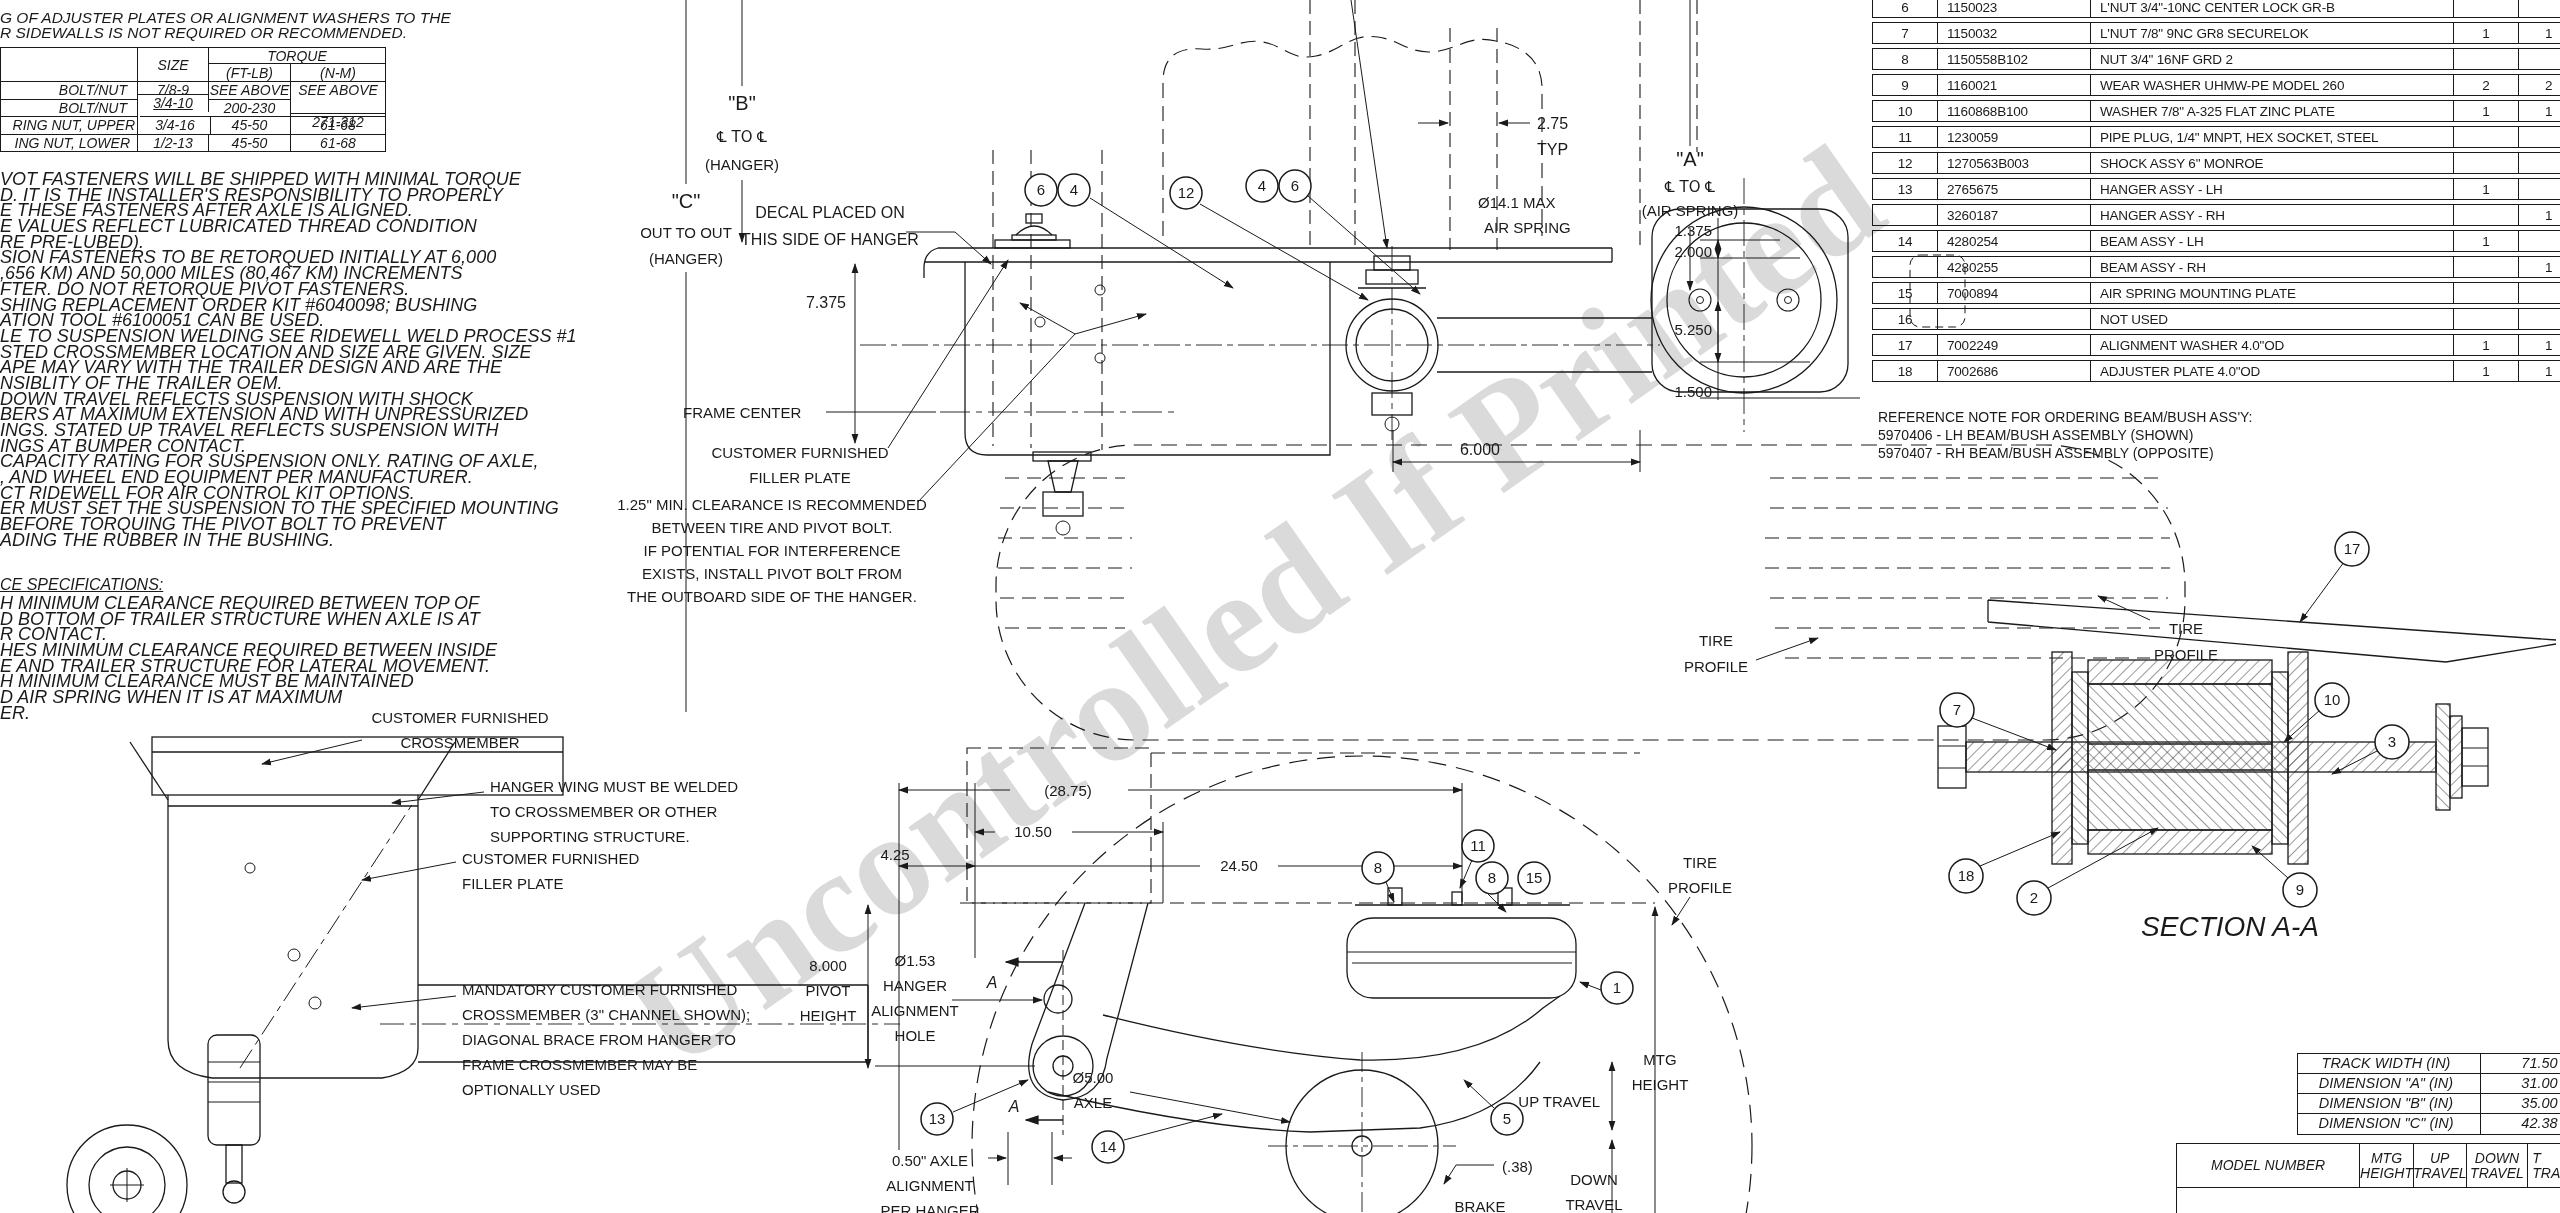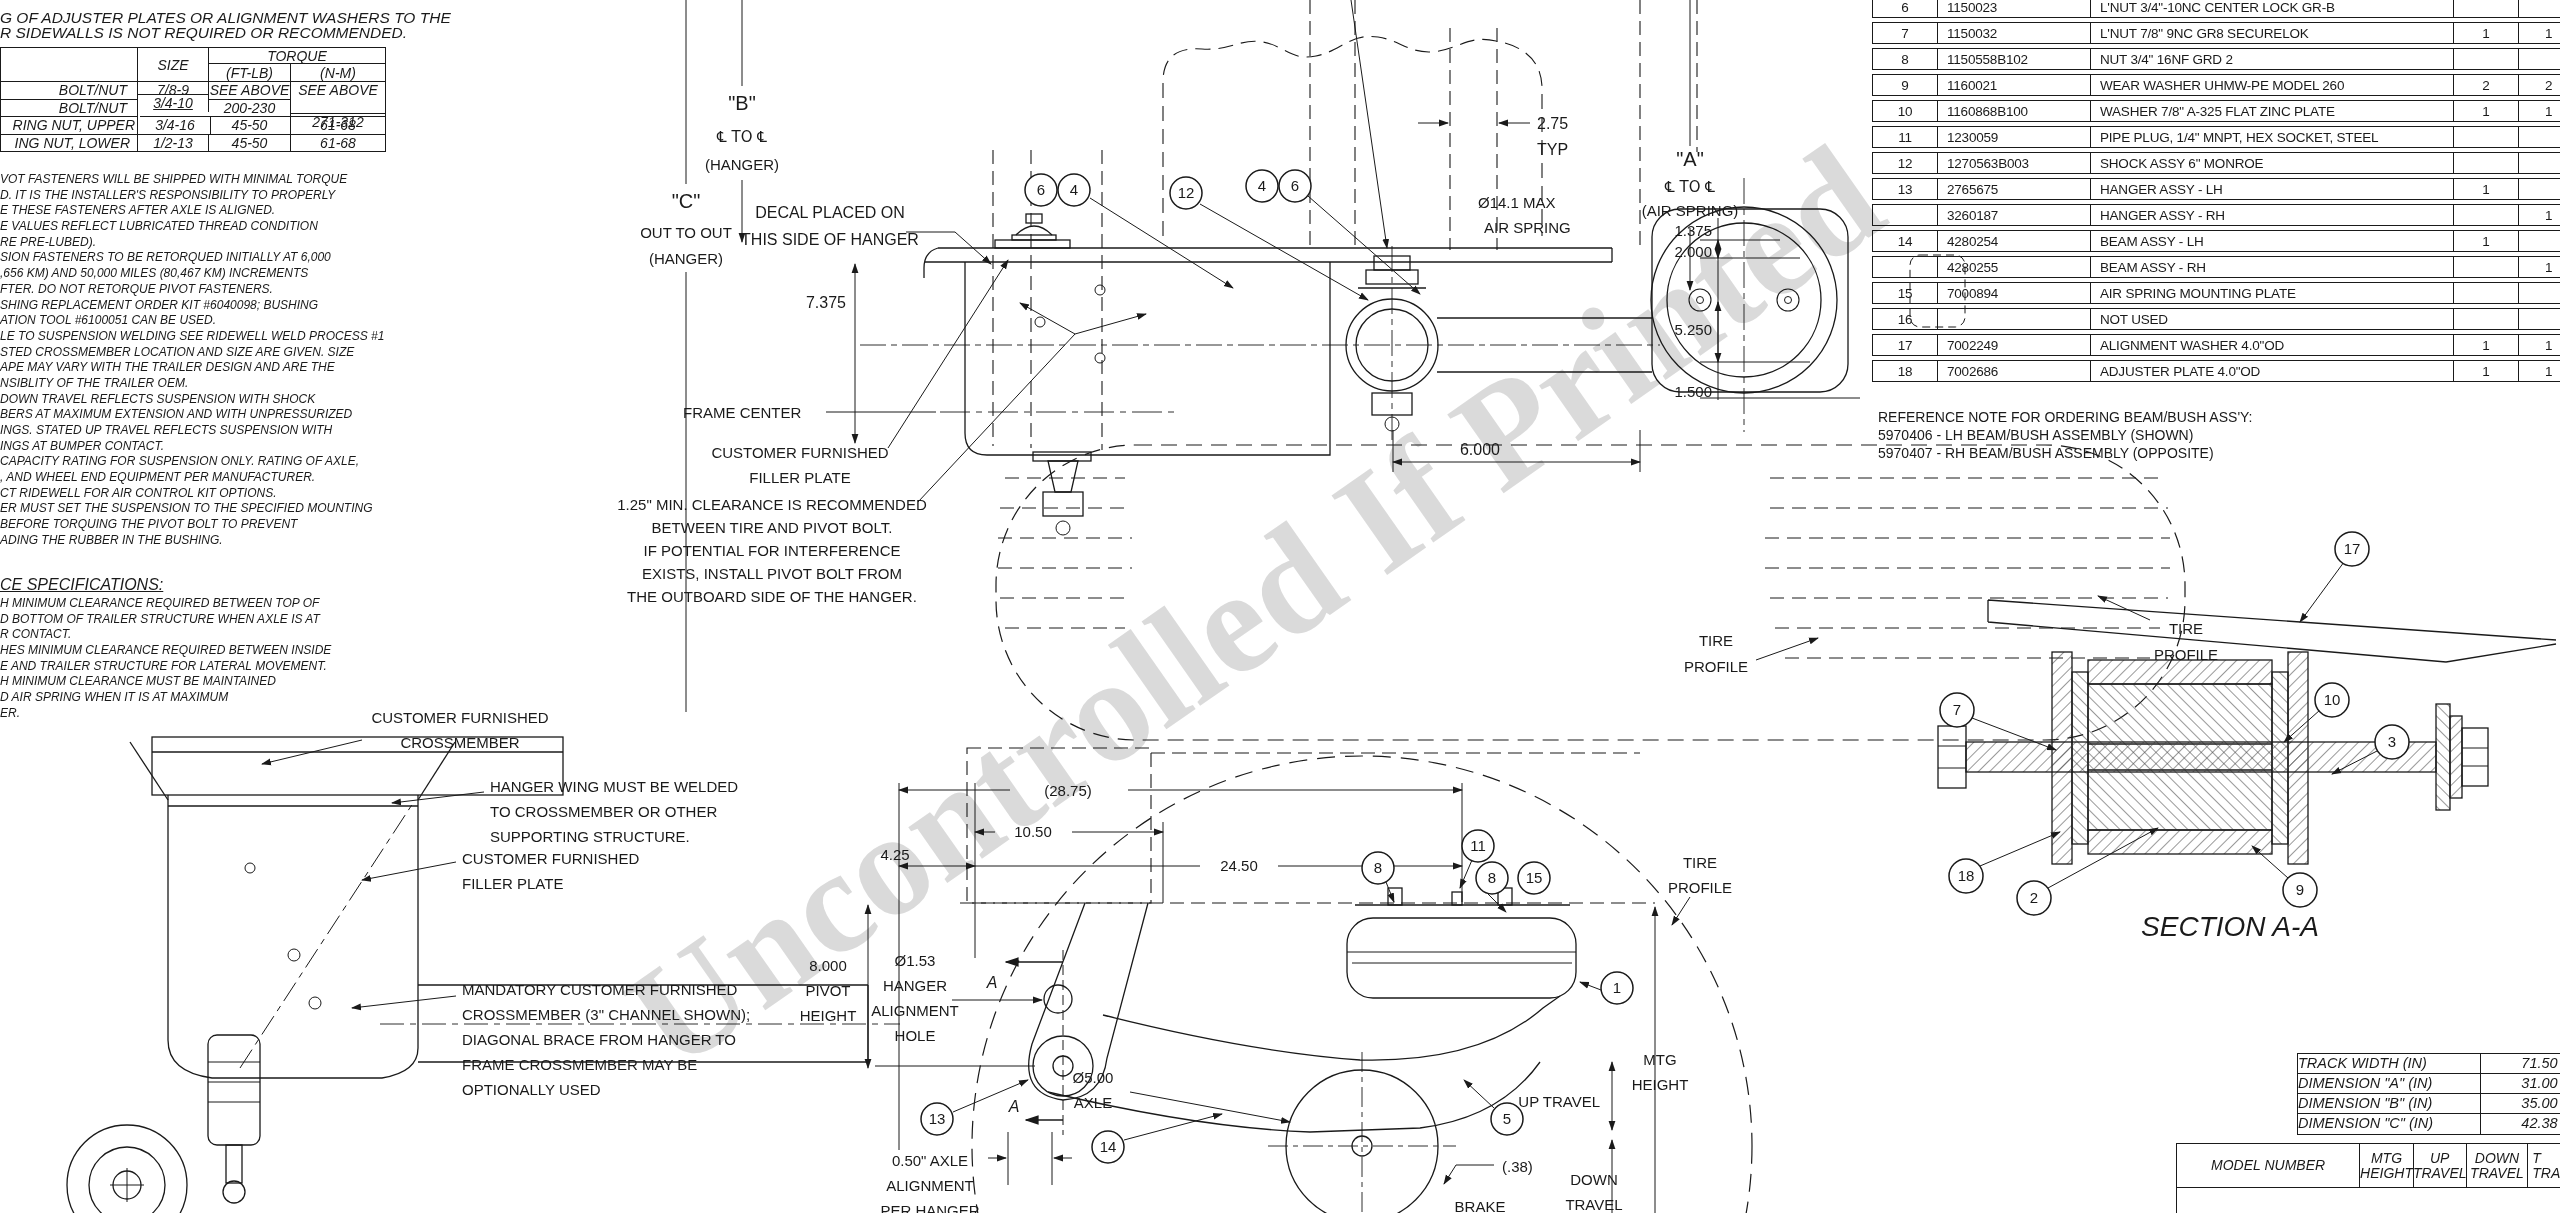--- a/index.html
+++ b/index.html
@@ -3,21 +3,21 @@
 <meta charset="utf-8">
 <style>
   html,body{margin:0;padding:0;background:#fff;width:2560px;height:1213px;overflow:hidden;
     font-family:"Liberation Sans",sans-serif;color:#1a1a1a;}
   
   #watermark{position:absolute;left:360px;top:520px;width:1800px;height:190px;
     font-family:"Liberation Serif",serif;font-weight:700;font-size:148px;color:#bdbdbd;
     opacity:.55;transform:rotate(-35deg);transform-origin:center;white-space:nowrap;text-align:center;}
   
   .hdrline{position:absolute;left:0;font-style:italic;font-size:15.5px;white-space:nowrap;}
-  .notes{position:absolute;left:0;font-style:italic;font-size:12px;line-height:15.7px;white-space:nowrap;}
+  .notes{position:absolute;left:0;font-style:italic;font-size:18px;line-height:15.7px;white-space:nowrap;}
   .notes div{height:15.7px;}
   .notes-head{position:absolute;left:0;font-style:italic;font-size:16px;text-decoration:underline;white-space:nowrap;}
   
   #ttable{position:absolute;left:0;top:47px;width:384px;height:103px;border:1.5px solid #1a1a1a;font-style:italic;font-size:14px;}
   .tcell{position:absolute;display:flex;align-items:center;justify-content:center;box-sizing:border-box;white-space:nowrap;overflow:hidden;}
   
   #ptable{position:absolute;left:1872px;top:-4px;width:760px;font-size:13.5px;}
   .prow{position:relative;height:22px;border:1.6px solid #1a1a1a;margin-bottom:4px;box-sizing:border-box;display:flex;}
   .pcell{height:100%;display:flex;align-items:center;box-sizing:border-box;border-right:1.6px solid #1a1a1a;
     white-space:nowrap;overflow:hidden;letter-spacing:-0.2px;}
@@ -25,21 +25,21 @@
   .pc2{width:153px;padding-left:9px;}
   .pc3{width:363px;padding-left:9px;}
   .pc4{width:65px;justify-content:center;}
   .pc5{width:100px;justify-content:flex-start;padding-left:26px;border-right:none;}
   
   #refnote{position:absolute;left:1878px;top:408px;font-size:14px;line-height:18px;white-space:nowrap;}
   
   #dimtable{position:absolute;left:2297px;top:1053px;width:300px;border:1.6px solid #1a1a1a;font-style:italic;font-size:14.5px;}
   .drow{display:flex;height:20px;border-bottom:1.2px solid #1a1a1a;box-sizing:border-box;}
   .drow:last-child{border-bottom:none;}
-  .dlabel{width:183px;text-align:left;padding-right:6px;border-right:1.2px solid #1a1a1a;box-sizing:border-box;line-height:19px;white-space:nowrap;}
+  .dlabel{width:183px;text-align:center;padding-right:6px;border-right:1.2px solid #1a1a1a;box-sizing:border-box;line-height:19px;white-space:nowrap;}
   .dvalue{flex:1;text-align:center;line-height:19px;white-space:nowrap;}
   
   #mtable{position:absolute;left:2176px;top:1143px;width:420px;height:80px;border:1.6px solid #1a1a1a;
     font-style:italic;font-size:14px;box-sizing:border-box;}
   .mhead{display:flex;height:44px;border-bottom:1.4px solid #1a1a1a;box-sizing:border-box;}
   .mcol{border-right:1.4px solid #1a1a1a;box-sizing:border-box;display:flex;flex-direction:column;align-items:center;justify-content:center;line-height:15px;white-space:nowrap;overflow:hidden;}
   svg{position:absolute;left:0;top:0;}
   svg text{font-family:"Liberation Sans",sans-serif;fill:#1a1a1a;}
   .t15{font-size:15px;} .t16{font-size:16px;} .t20{font-size:20px;}
   .cl{font-family:"DejaVu Sans",sans-serif;font-size:15px;}

